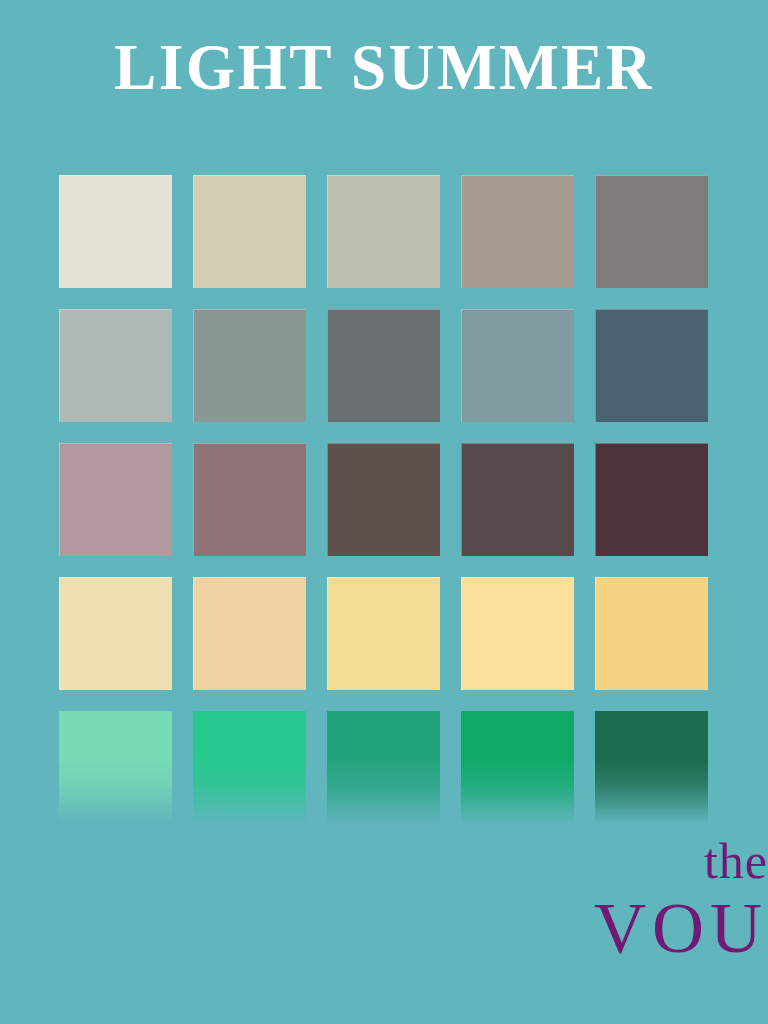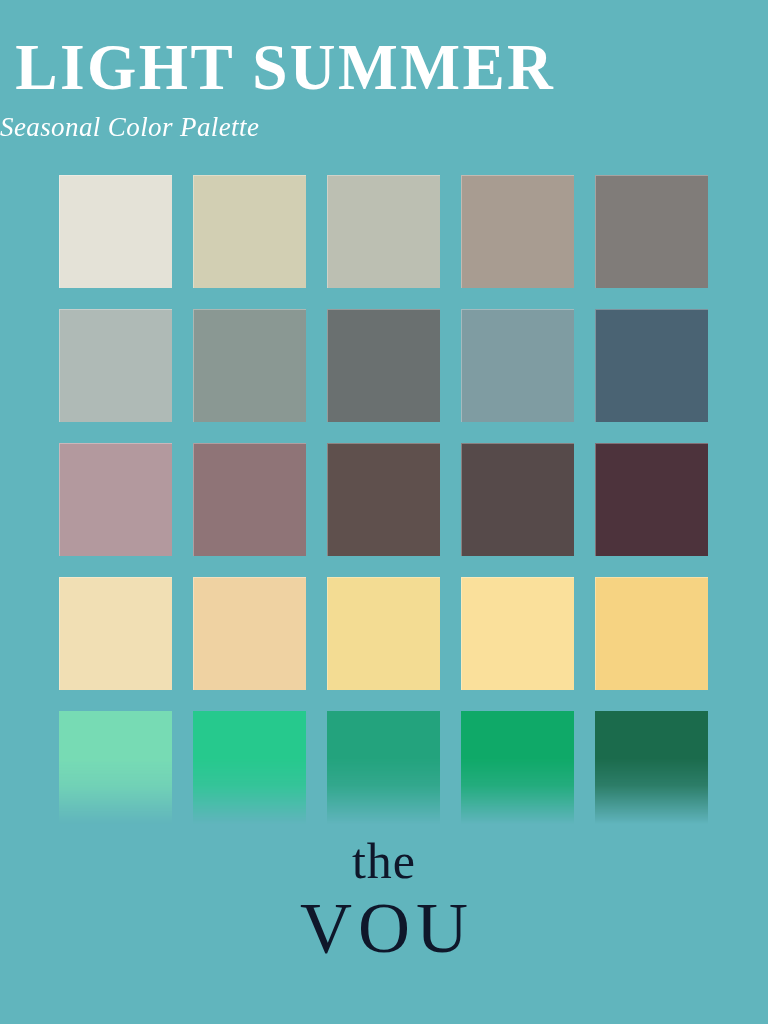--- a/index.html
+++ b/index.html
@@ -22,21 +22,21 @@
     background: #61b5bd;
     overflow: hidden;
   }
 
   
   .header {
     position: absolute;
     top: 0;
     left: 0;
     width: 768px;
-    text-align: left;
+    text-align: center;
     padding-top: 34px;
   }
   .title {
     font-family: "Liberation Serif", "DejaVu Serif", serif;
     font-weight: 700;
     font-size: 66px;
     line-height: 1.0;
     color: #ffffff;
     letter-spacing: 2.5px;
     transform: scaleX(0.96);
@@ -100,22 +100,22 @@
         rgba(0,0,0,0) 100%);
     box-shadow: none;
   }
 
   
   .brand {
     position: absolute;
     left: 0;
     top: 836px;
     width: 768px;
-    text-align: center;
-    color: #0f172a;
+    text-align: right;
+    color: #701a75;
   }
   .brand-the {
     font-family: "Liberation Serif", "DejaVu Serif", serif;
     font-weight: 400;
     font-size: 50px;
     line-height: 1;
     letter-spacing: 1px;
     margin: 0;
   }
   .brand-vou {
@@ -129,21 +129,20 @@
     text-indent: 6px;
   }
 </style>
 </head>
 <body style="background-color: rgb(97, 181, 189);">
 
 <div class="poster" style="background-color: rgb(97, 181, 189);">
 
   <div class="header">
     <div class="title">LIGHT SUMMER</div>
-    <div class="subtitle">Seasonal Color Palette</div>
   </div>
 
   <div class="grid">
 
     <div class="grid-row">
       <div class="swatch" title="#e4e2d7" style="background-color: rgb(228, 226, 215);"></div>
       <div class="swatch" title="#d2cfb3" style="background-color: rgb(210, 207, 179);"></div>
       <div class="swatch" title="#bcbfb2" style="background-color: rgb(188, 191, 178);"></div>
       <div class="swatch" title="#a89c91" style="background-color: rgb(168, 156, 145);"></div>
       <div class="swatch" title="#807c79" style="background-color: rgb(128, 124, 121);"></div>

